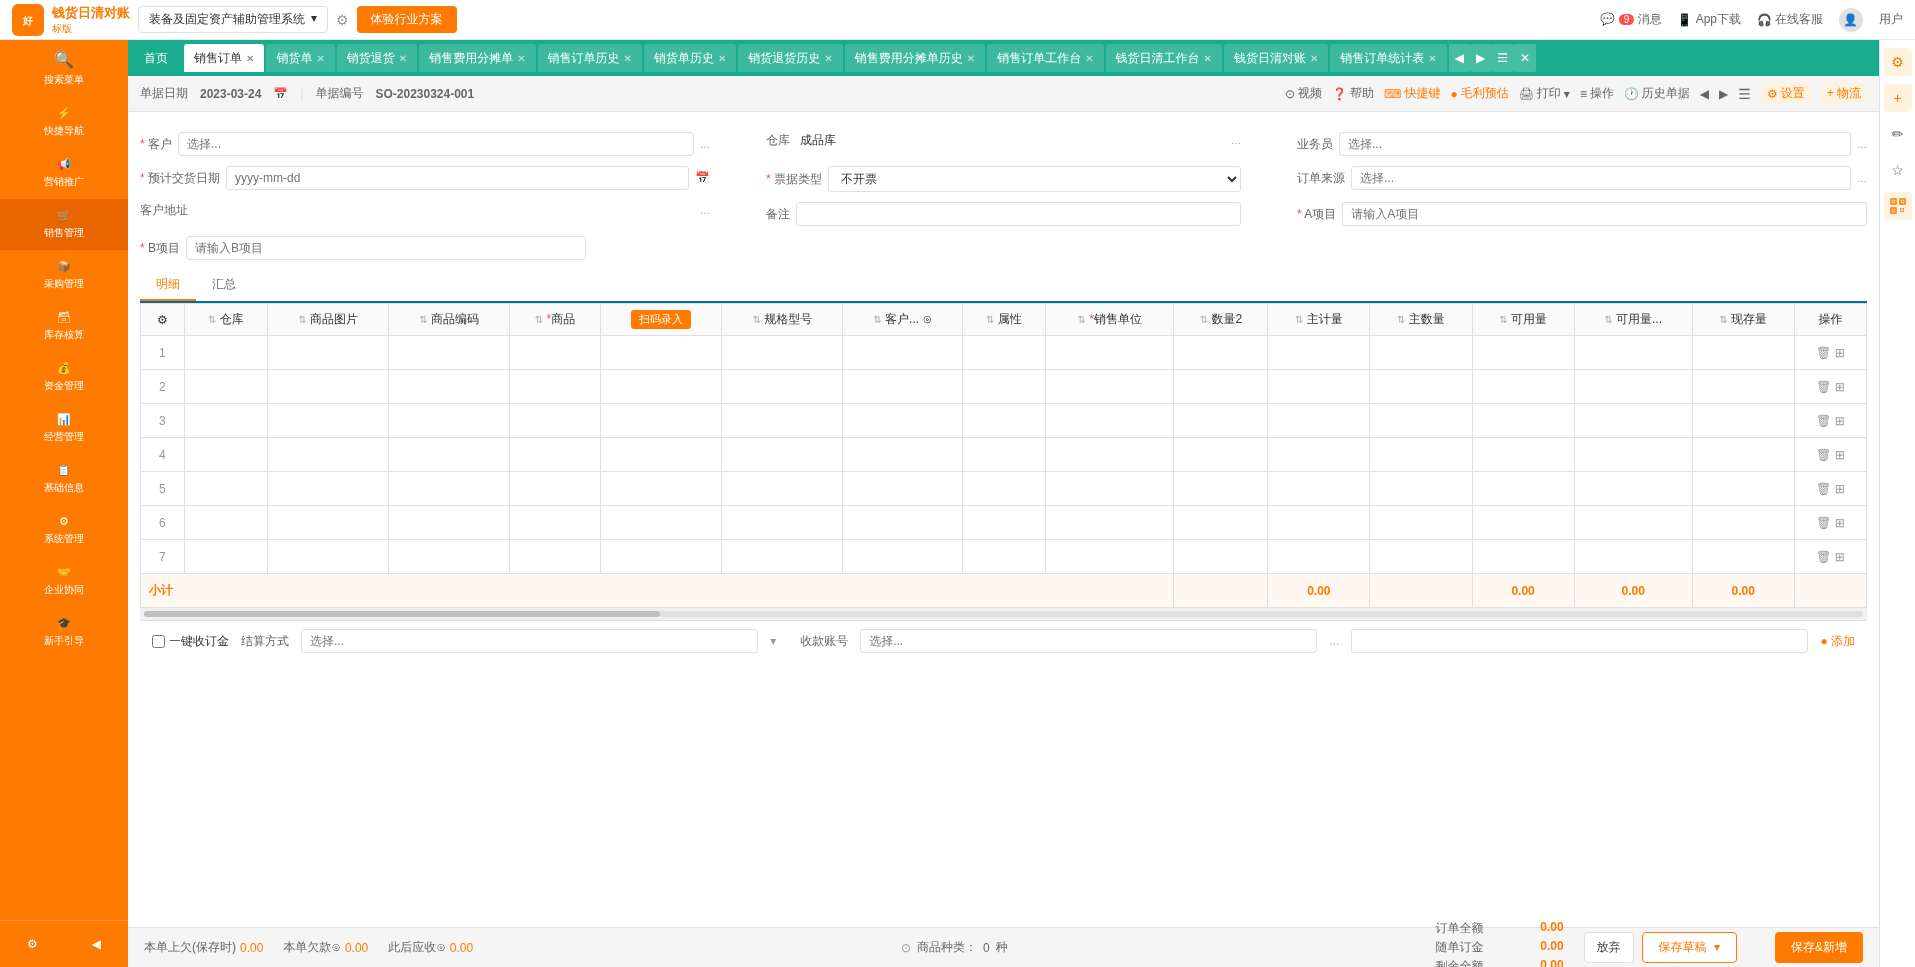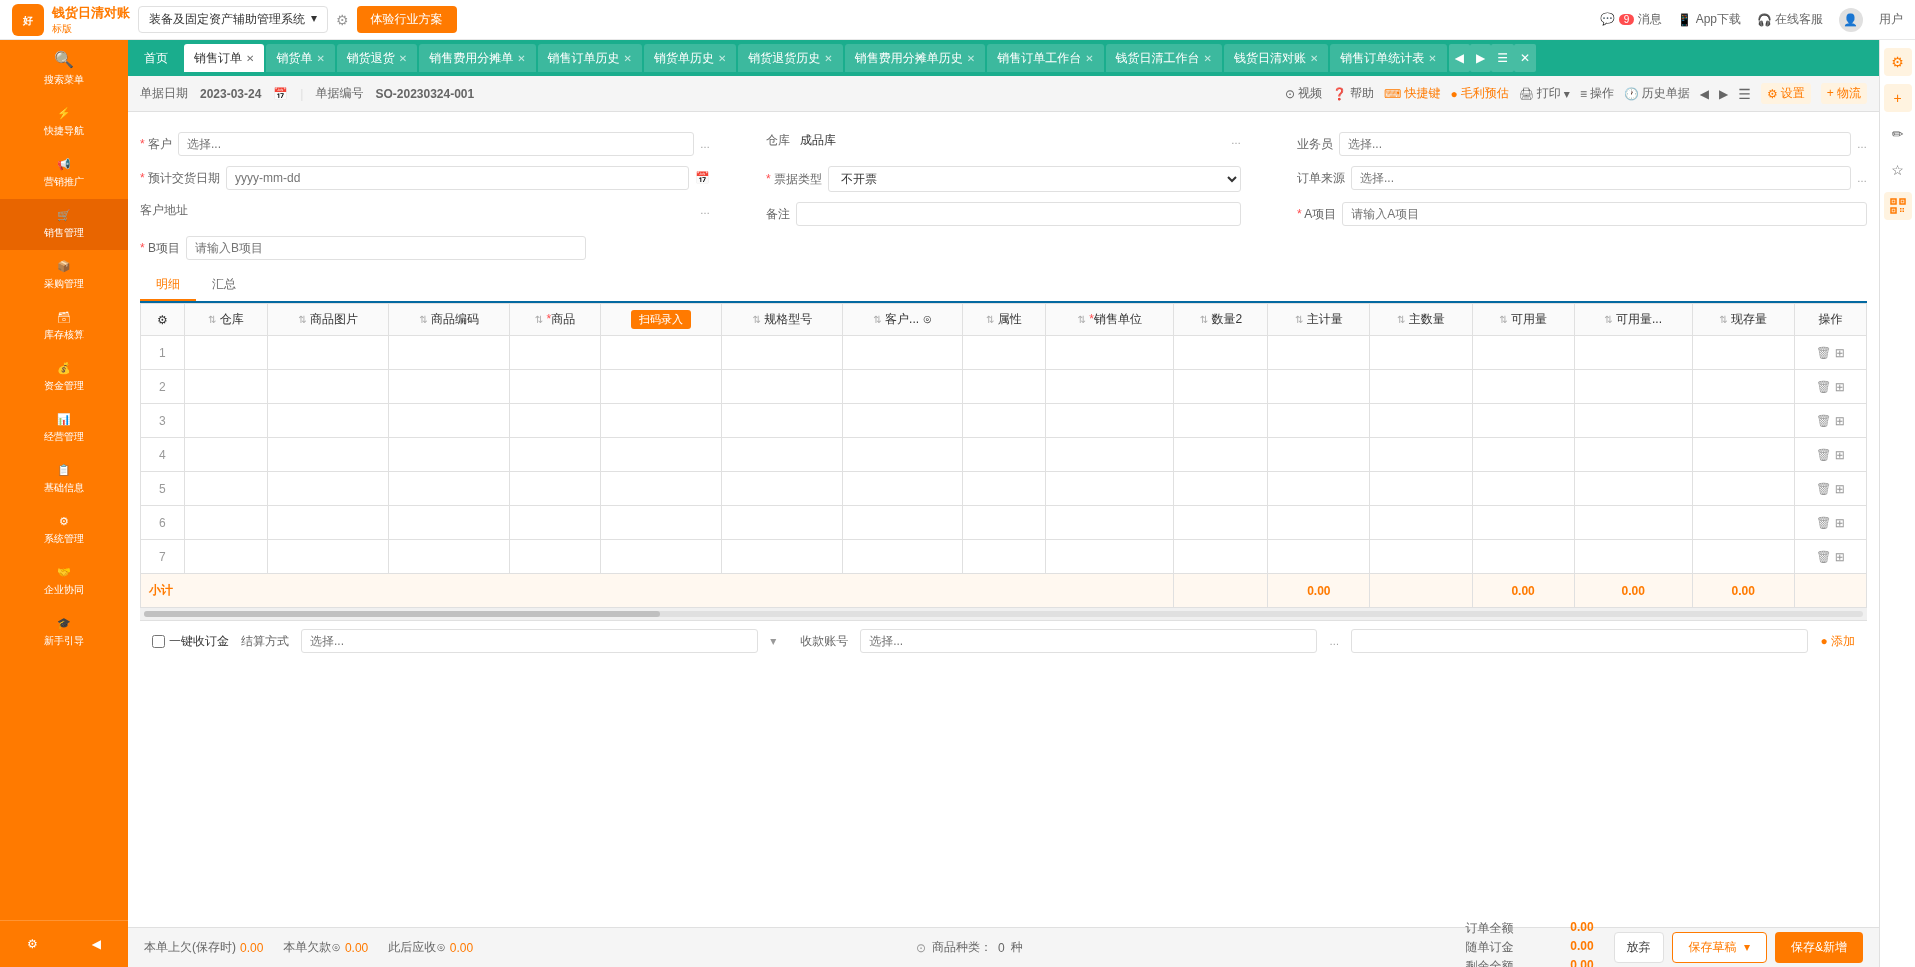--- a/index.html
+++ b/index.html
@@ -75,21 +75,21 @@
     
     .summary-area { margin-left: auto; display: flex; flex-direction: column; align-items: flex-end; gap: 2px; }
     .summary-row { display: flex; gap: 20px; font-size: 12px; }
     .summary-label { color: #666; }
     .summary-val { color: #ff7a00; font-weight: bold; min-width: 60px; text-align: right; }
 
     
     .action-buttons { display: flex; gap: 8px; }
     .btn-discard { border: 1px solid #e0e0e0; background: #fff; color: #404040; border-radius: 4px; padding: 6px 12px; cursor: pointer; font-size: 12px; }
     .btn-save-draft { border: 1px solid #ff7a00; background: #fff; color: #ff7a00; border-radius: 4px; padding: 6px 16px; cursor: pointer; font-size: 12px; }
-    .btn-save-new { background: #ff7a00; color: #fff; border: none; border-radius: 4px; padding: 6px 16px; cursor: pointer; font-size: 12px; }
+    .btn-save-new { background: #ff7a00; color: #fff; border: none; border-radius: 4px; padding: 6px 16px; cursor: pointer; font-size: 12px; margin-left: 30px; }
 
     
     .right-panel { width: 36px; background: #fff; border-left: 1px solid #e0e0e0; display: flex; flex-direction: column; align-items: center; padding: 8px 0; gap: 8px; }
     .right-panel-icon { width: 28px; height: 28px; display: flex; align-items: center; justify-content: center; cursor: pointer; border-radius: 4px; font-size: 14px; color: #666; }
     .right-panel-icon.orange { color: #ff7a00; background: #fff3e0; }
 
     
     .scroll-bar-row { height: 12px; background: #f0f0f0; display: flex; align-items: center; padding: 0 4px; }
     .scroll-track { flex: 1; height: 6px; background: #e0e0e0; border-radius: 3px; }
     .scroll-thumb { width: 30%; height: 6px; background: #c0c0c0; border-radius: 3px; }

